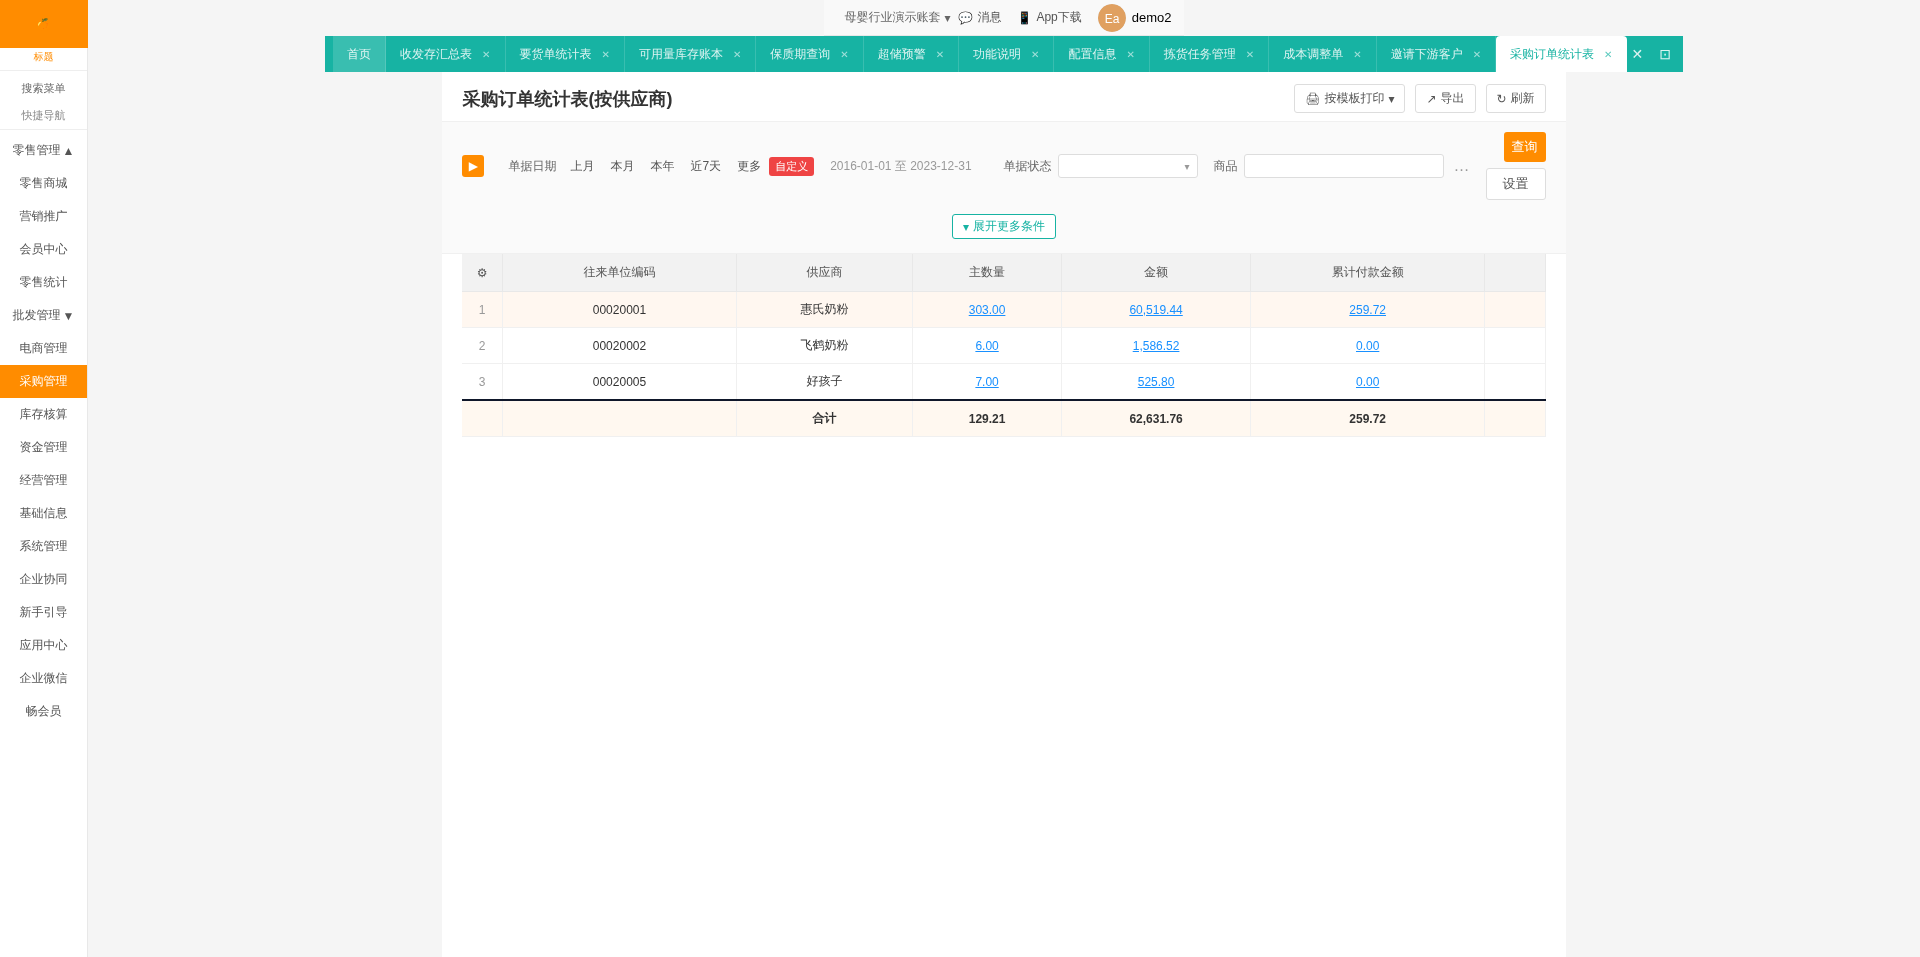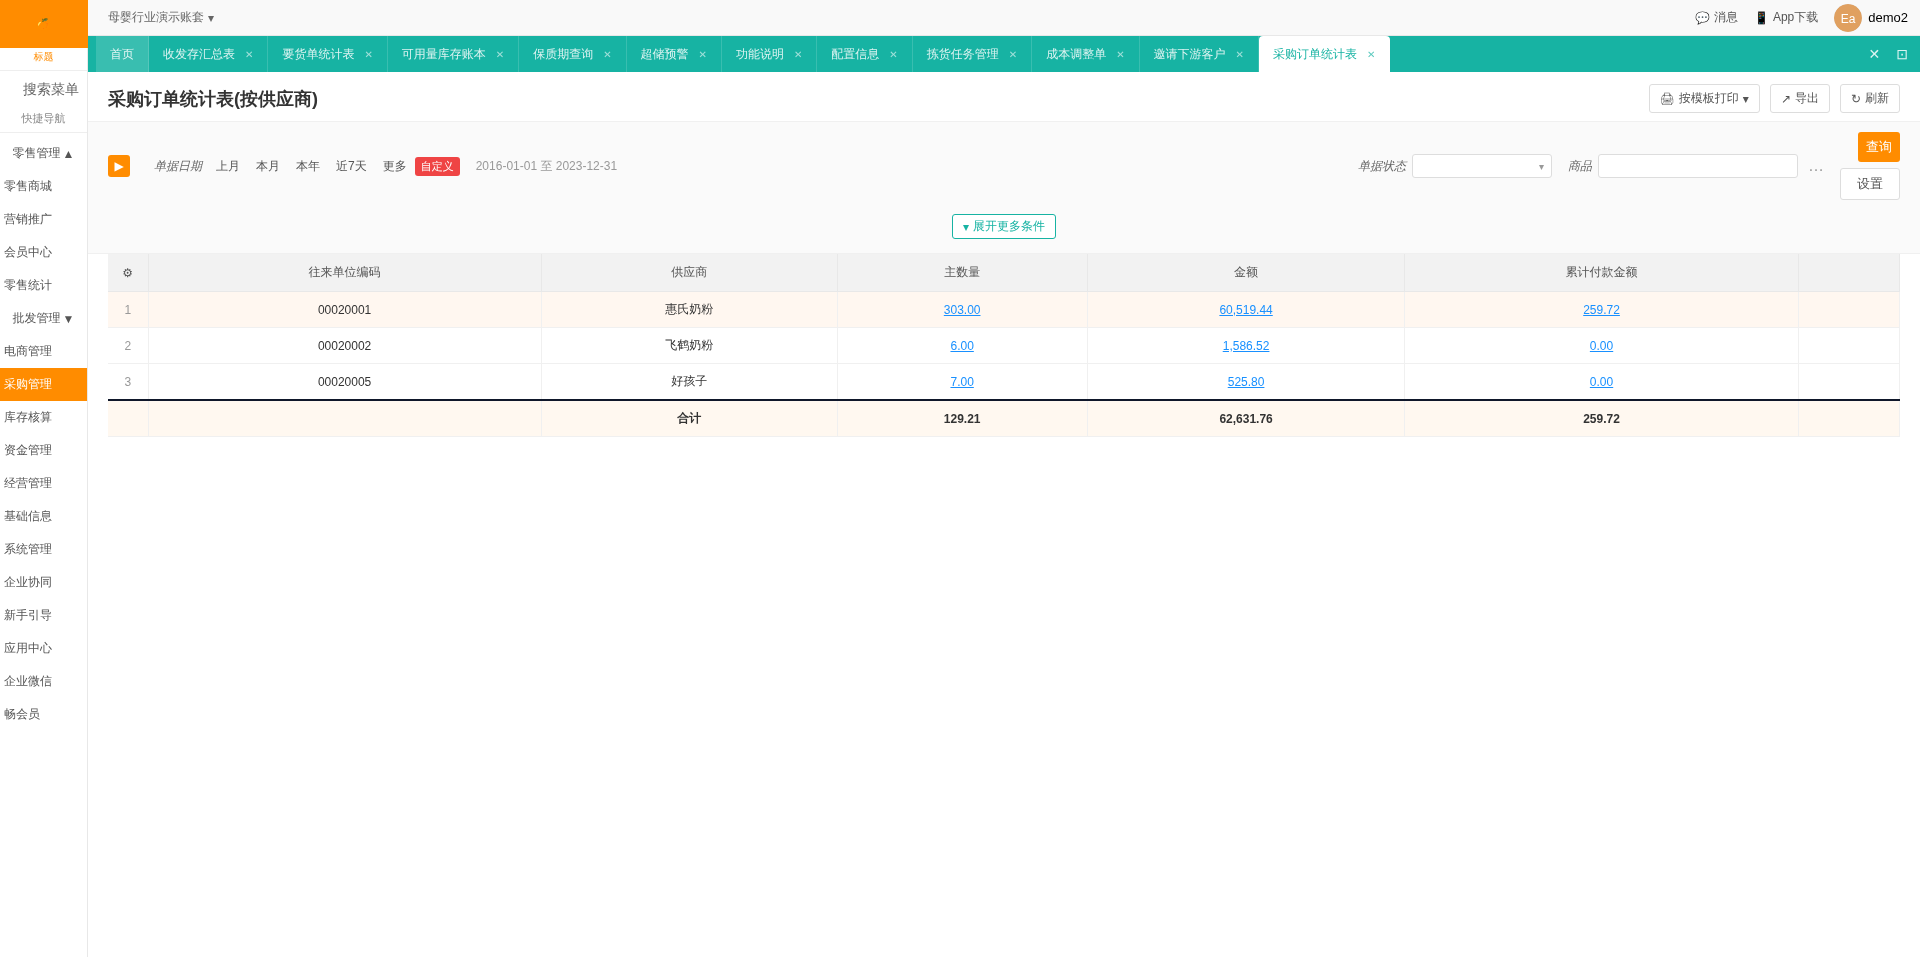--- a/index.html
+++ b/index.html
@@ -3,29 +3,29 @@
   <meta charset="utf-8">
   <style>
     * { margin: 0; padding: 0; box-sizing: border-box; }
     body { font-family: "Microsoft YaHei", "PingFang SC", Arial, sans-serif; font-size: 13px; background: #f5f5f5; width: 1920px; height: 957px; overflow: hidden; display: flex; }
 
     
     .sidebar { width: 88px; background: #fff; border-right: 1px solid #e8e8e8; display: flex; flex-direction: column; align-items: center; min-height: 957px; }
     .sidebar-logo { width: 88px; height: 48px; background: #ff8c00; display: flex; align-items: center; justify-content: center; }
     .sidebar-logo-text { color: white; font-size: 11px; font-weight: bold; }
     .sidebar-brand { font-size: 10px; color: #ff8c00; text-align: center; padding: 2px 0 6px; border-bottom: 1px solid #eee; width: 100%; display: flex; justify-content: center; }
-    .sidebar-search { padding: 10px 8px 6px; width: 100%; text-align: right; cursor: pointer; color: #666; font-size: 14px; }
+    .sidebar-search { padding: 10px 8px 6px; width: 100%; text-align: center; cursor: pointer; color: #666; font-size: 11px; }
     .sidebar-nav-label { font-size: 11px; color: #888; padding: 6px 0 2px; cursor: pointer; width: 100%; text-align: center; }
-    .sidebar-item { width: 100%; padding: 8px 4px; font-size: 12px; color: #555; cursor: pointer; }
+    .sidebar-item { width: 100%; text-align: center; padding: 8px 4px; font-size: 12px; color: #555; cursor: pointer; }
     .sidebar-item.active { background: #ff8c00; color: white; }
     .sidebar-item-with-arrow { display: flex; align-items: center; justify-content: center; gap: 2px; }
     .sidebar-divider { width: 100%; height: 1px; background: #eee; margin: 4px 0; }
 
     
-    .main { flex: 1; display: flex; flex-direction: column; min-height: 957px; }
+    .main { flex: 1; display: flex; flex-direction: column; min-height: 957px; align-items: center; }
 
     
     .topbar { height: 36px; background: #f9f9f9; border-bottom: 1px solid #e8e8e8; display: flex; align-items: center; padding: 0 12px; gap: 0; }
     .topbar-dropdown { display: flex; align-items: center; gap: 4px; font-size: 12px; color: #666; cursor: pointer; padding: 0 8px; }
     .topbar-right { margin-left: auto; display: flex; align-items: center; gap: 16px; }
     .topbar-msg { display: flex; align-items: center; gap: 4px; font-size: 12px; color: #555; cursor: pointer; }
     .topbar-app { display: flex; align-items: center; gap: 4px; font-size: 12px; color: #555; cursor: pointer; }
     .topbar-user { display: flex; align-items: center; gap: 6px; cursor: pointer; }
     .topbar-avatar { width: 28px; height: 28px; border-radius: 50%; background: #e0e0e0; display: flex; align-items: center; justify-content: center; overflow: hidden; }
 
@@ -44,21 +44,21 @@
     .page-title { font-size: 18px; font-weight: 600; color: #333; }
     .page-header-actions { display: flex; align-items: center; gap: 10px; }
     .btn-print { display: flex; align-items: center; gap: 4px; border: 1px solid #ddd; background: #fff; padding: 5px 10px; border-radius: 3px; font-size: 12px; cursor: pointer; color: #555; }
     .btn-export { display: flex; align-items: center; gap: 4px; border: 1px solid #ddd; background: #fff; padding: 5px 10px; border-radius: 3px; font-size: 12px; cursor: pointer; color: #555; }
     .btn-refresh { display: flex; align-items: center; gap: 4px; border: 1px solid #ddd; background: #fff; padding: 5px 10px; border-radius: 3px; font-size: 12px; cursor: pointer; color: #555; }
 
     
     .filter-bar { padding: 10px 20px; background: #fafafa; border-bottom: 1px solid #f0f0f0; display: flex; flex-direction: column; gap: 10px; }
     .filter-row { display: flex; align-items: center; gap: 16px; flex-wrap: wrap; }
     .filter-item { display: flex; align-items: center; gap: 6px; }
-    .filter-label { font-size: 12px; color: #666; white-space: nowrap; font-style: italic; }
+    .filter-label { font-size: 12px; color: #666; white-space: nowrap; }
     .filter-date-group { display: flex; align-items: center; gap: 0; }
     .date-btn { padding: 3px 8px; font-size: 12px; color: #555; cursor: pointer; border: none; background: none; }
     .date-btn.custom { background: #ef4444; color: white; border-radius: 3px; padding: 2px 6px; font-size: 11px; }
     .date-range { font-size: 12px; color: #999; }
     .select-box { border: 1px solid #ddd; border-radius: 3px; padding: 4px 28px 4px 8px; font-size: 12px; background: #fff; min-width: 140px; appearance: none; color: #555; cursor: pointer; }
     .select-wrapper { position: relative; display: inline-flex; align-items: center; }
     .select-wrapper::after { content: '▾'; position: absolute; right: 8px; font-size: 10px; color: #999; pointer-events: none; }
     .filter-input { border: 1px solid #ddd; border-radius: 3px; padding: 4px 8px; font-size: 12px; min-width: 200px; color: #555; }
     .filter-dots { color: #999; font-size: 16px; cursor: pointer; margin-left: 4px; }
     .btn-query { background: #ff8c00; color: white; border: none; padding: 6px 8px; border-radius: 3px; font-size: 13px; cursor: pointer; }

